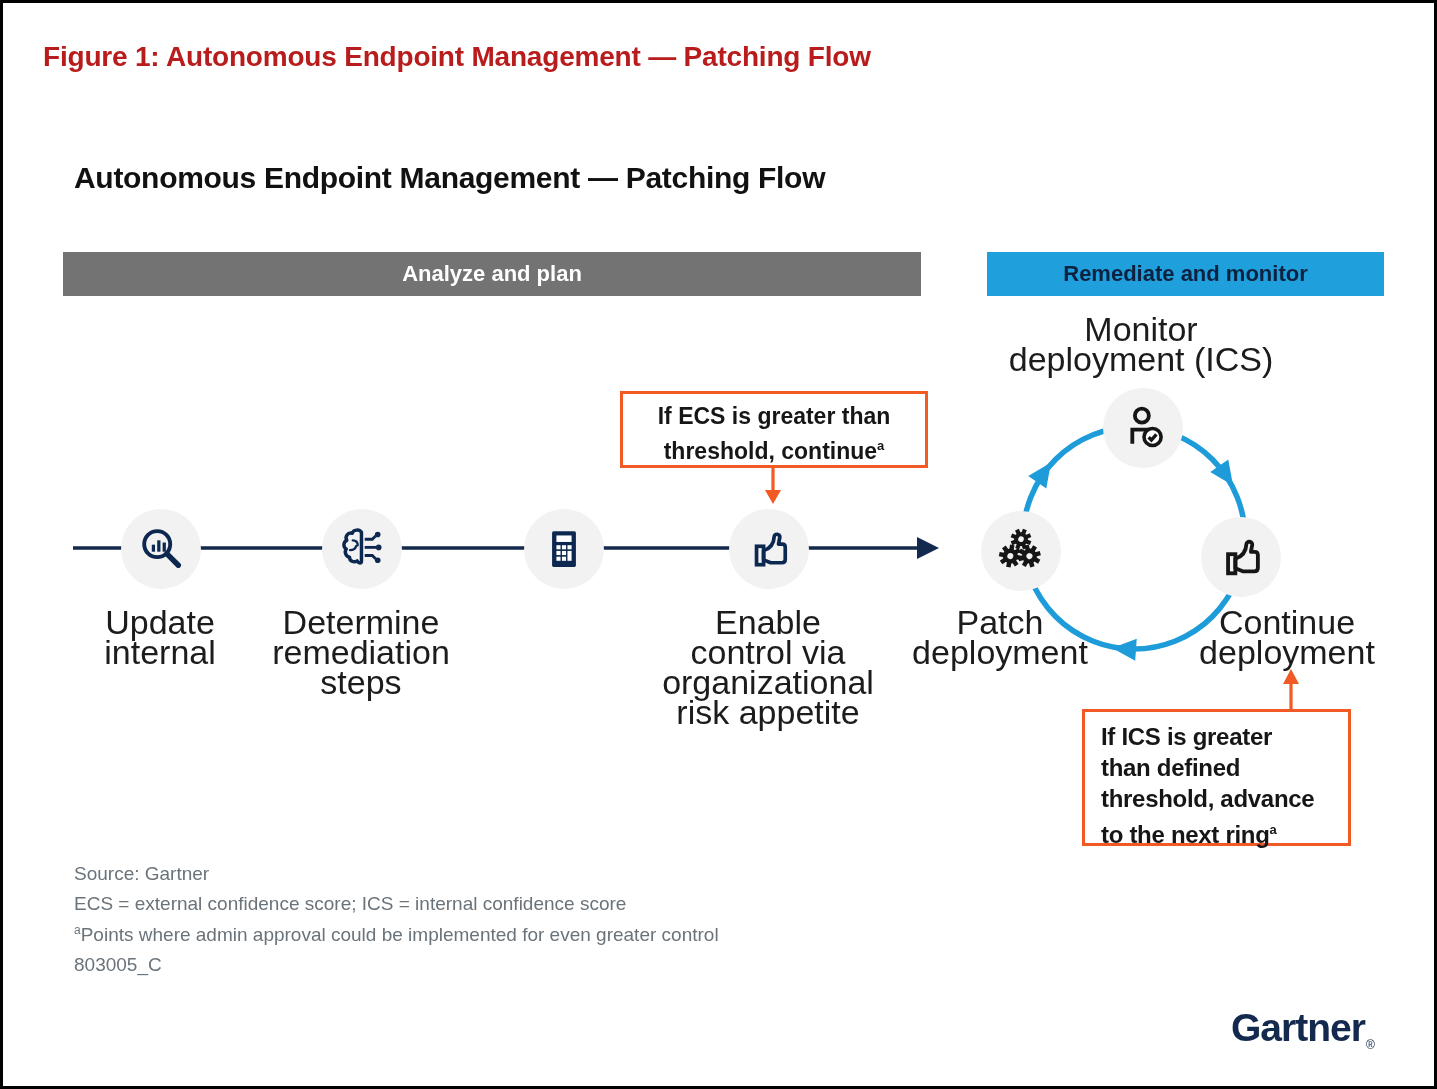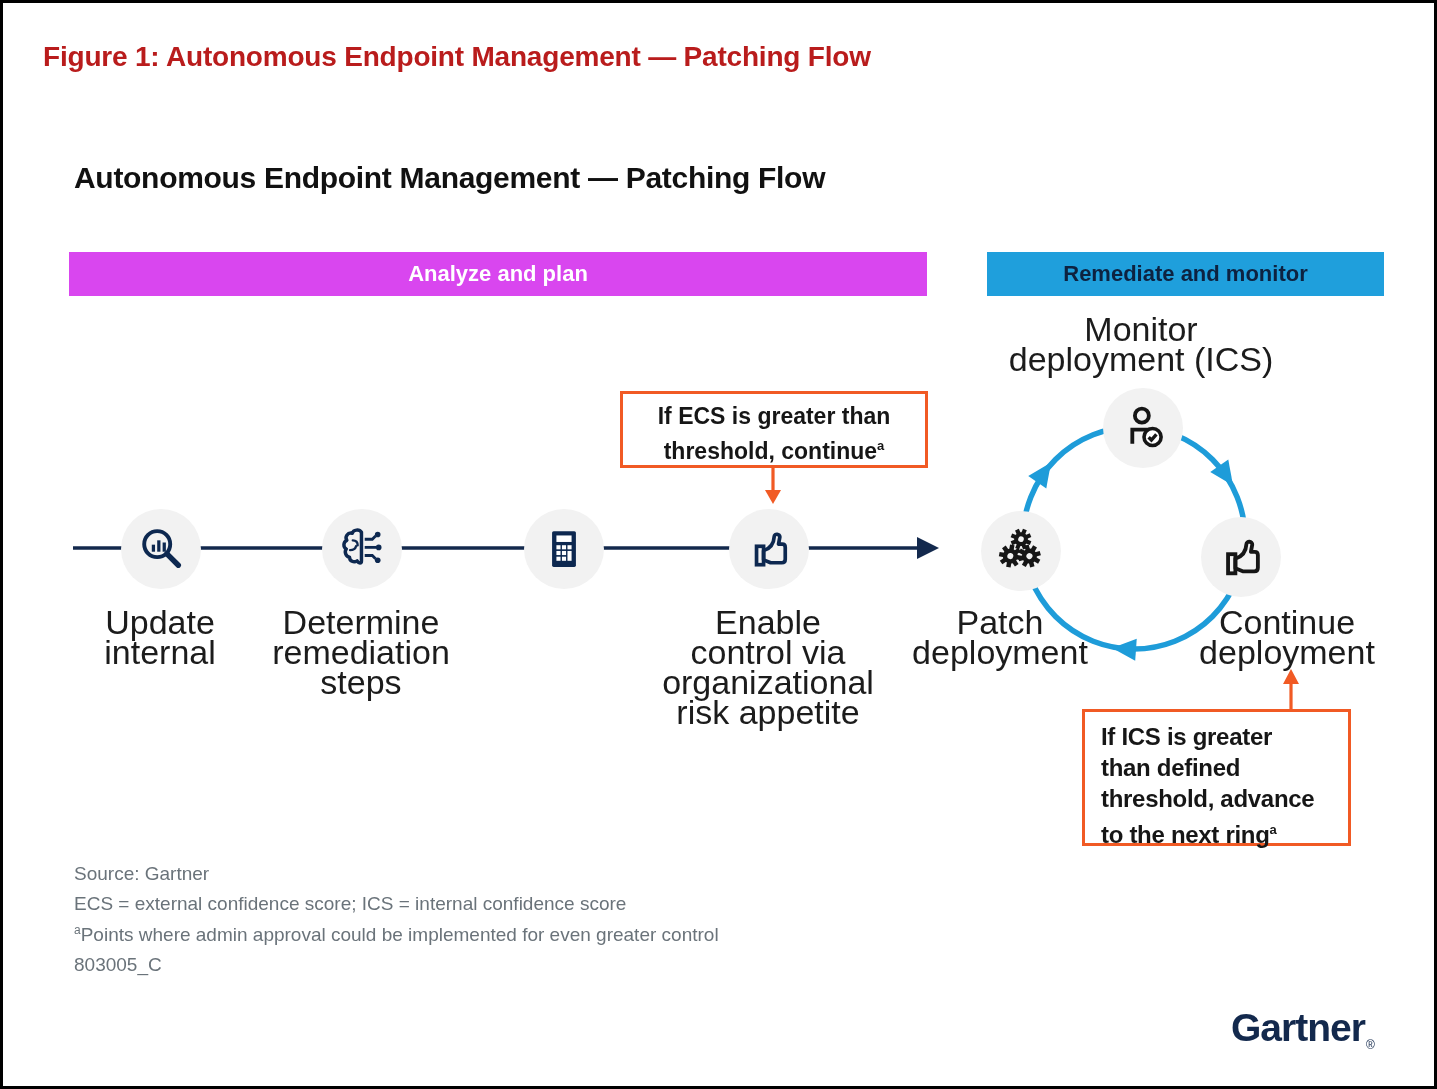--- a/index.html
+++ b/index.html
@@ -27,21 +27,21 @@
   }
   .inner-subtitle{
     left:71px;top:187px;width:800px;
     font-size:27px;color:#1d1d1d;
   }
   .bar{
     top:249px;height:44px;
     display:flex;align-items:center;justify-content:center;
     font-size:22px;font-weight:bold;
   }
-  .bar-navy{left:66px;width:858px;background:#d946ef;color:#ffffff;}
+  .bar-navy{left:60px;width:858px;background:#737373;color:#ffffff;}
   .bar-blue{left:952px;width:397px;background:#1f9fdc;color:#0d2240;margin-left:32px;}
   .node{
     width:80px;height:80px;border-radius:50%;
     background:#f2f2f2;
     display:flex;align-items:center;justify-content:center;
   }
   .node svg{display:block;}
   .step-label,.cycle-label{
     font-size:34px;line-height:30px;color:#1c1c1c;text-align:center;
   }

